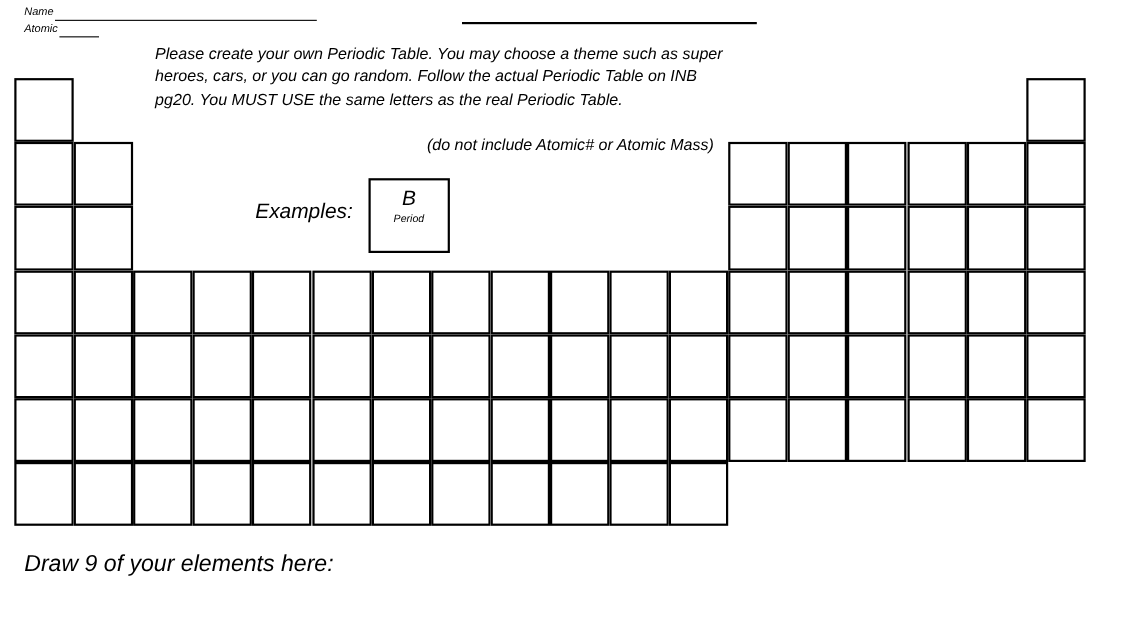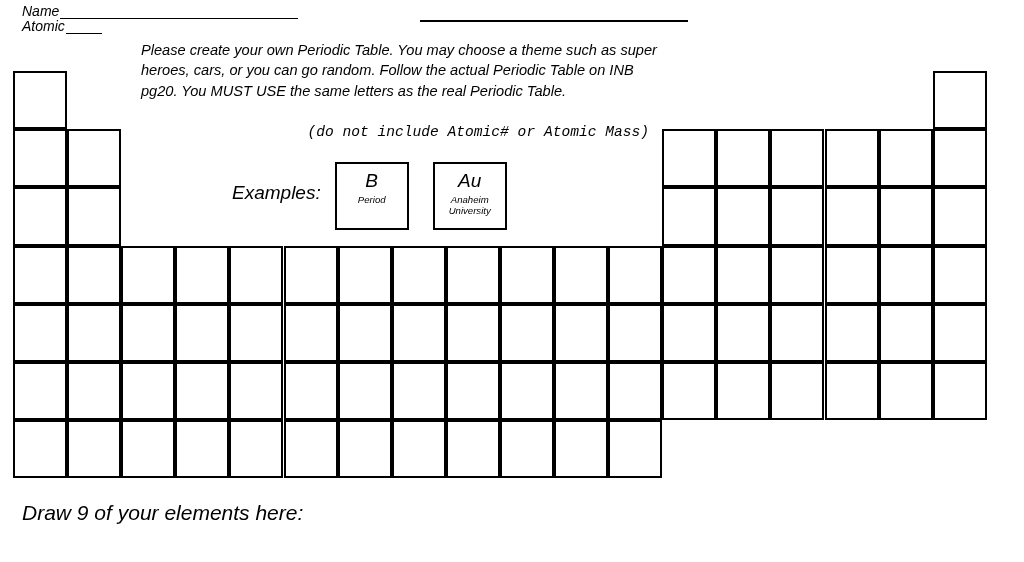--- a/index.html
+++ b/index.html
@@ -20,21 +20,21 @@
   #name-block {
     position: absolute;
     left: 22px;
     top: 4px;
     width: 330px;
   }
   .nameline {
     display: flex;
     align-items: flex-end;
     font-style: italic;
-    font-size: 14px;
+    font-size: 10px;
     line-height: 15px;
     white-space: nowrap;
     text-align: right;
   }
   .nameline .lbl { padding-right: 1px; }
   .nameline .rule {
     border-bottom: 1.6px solid #000;
     height: 11px;
   }
   #name-rule { width: 238px; }
@@ -74,21 +74,20 @@
   }
   #instr-note {
     position: absolute;
     left: 141px;
     top: 122px;
     width: 508px;
     text-align: right;
     font-style: italic;
     font-size: 14.6px;
     line-height: 20.4px;
-    font-family: Liberation Mono, monospace;
   }
 
   
   #examples {
     position: absolute;
     left: 232px;
     top: 162px;
     display: flex;
     align-items: center;
   }
@@ -173,25 +172,20 @@
 
 <div id="examples">
   <span id="examples-label">Examples:</span>
 
   <div class="example-box">
     <span class="example-symbol">B</span>
     <span class="example-name">Period</span>
   </div>
 
 
-  <div class="example-box">
-    <span class="example-symbol">Au</span>
-    <span class="example-name">Anaheim
-University</span>
-  </div>
 </div>
 
 <div id="grid">
     <div class="cell" style="left: 0px; top: 0px; width: 54.1px; height: 58.2px;"></div>
     <div class="cell" style="left: 919.7px; top: 0px; width: 54.1px; height: 58.2px;"></div>
     <div class="cell" style="left: 0px; top: 58.2px; width: 54.1px; height: 58.2px;"></div>
     <div class="cell" style="left: 54.1px; top: 58.2px; width: 54.1px; height: 58.2px;"></div>
     <div class="cell" style="left: 649.2px; top: 58.2px; width: 54.1px; height: 58.2px;"></div>
     <div class="cell" style="left: 703.3px; top: 58.2px; width: 54.1px; height: 58.2px;"></div>
     <div class="cell" style="left: 757.4px; top: 58.2px; width: 54.1px; height: 58.2px;"></div>

